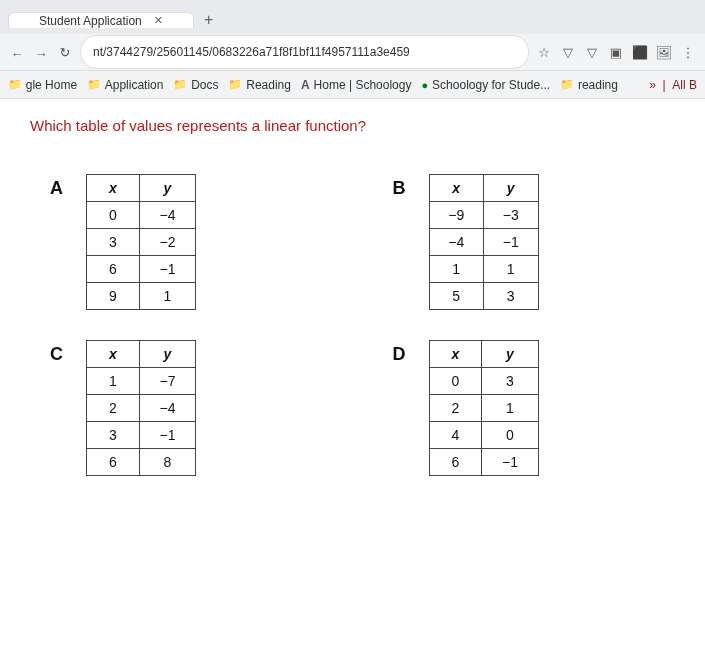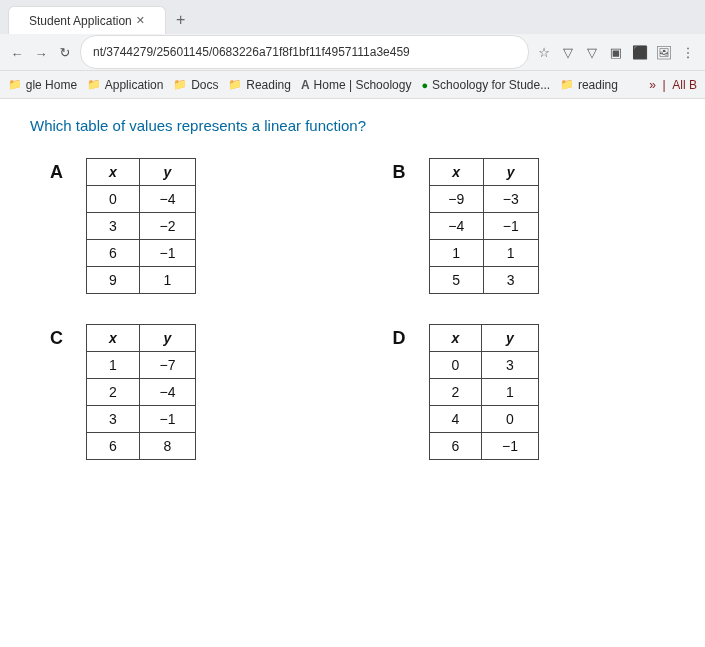--- a/index.html
+++ b/index.html
@@ -19,29 +19,29 @@
     .tab-bar {
       display: flex;
       align-items: center;
       padding: 6px 8px 0 8px;
       background: #e8eaed;
       height: 34px;
     }
     .tab {
       background: #fff;
       border-radius: 6px 6px 0 0;
-      padding: 5px 20px;
+      padding: 5px 30px;
       font-size: 12px;
       color: #333;
       display: flex;
       align-items: center;
-      gap: 4px;
+      gap: 12px;
       border: 1px solid #ddd;
       border-bottom: none;
-      height: 28px;
+      height: 16px;
     }
     .tab-plus {
       background: transparent;
       border: none;
       padding: 5px 10px;
       font-size: 16px;
       color: #666;
       cursor: pointer;
       height: 28px;
       display: flex;
@@ -112,22 +112,22 @@
 
     
     .page-content {
       background: #fff;
       padding: 18px 30px 20px 30px;
       min-height: 560px;
     }
     .question {
       font-size: 15px;
       font-weight: 500;
-      color: #0369a1;
-      margin-bottom: 24px;
+      color: #b91c1c;
+      margin-bottom: 40px;
     }
 
     
     .tables-grid {
       display: grid;
       grid-template-columns: 1fr 1fr;
       gap: 30px 60px;
       padding-left: 20px;
     }
 

